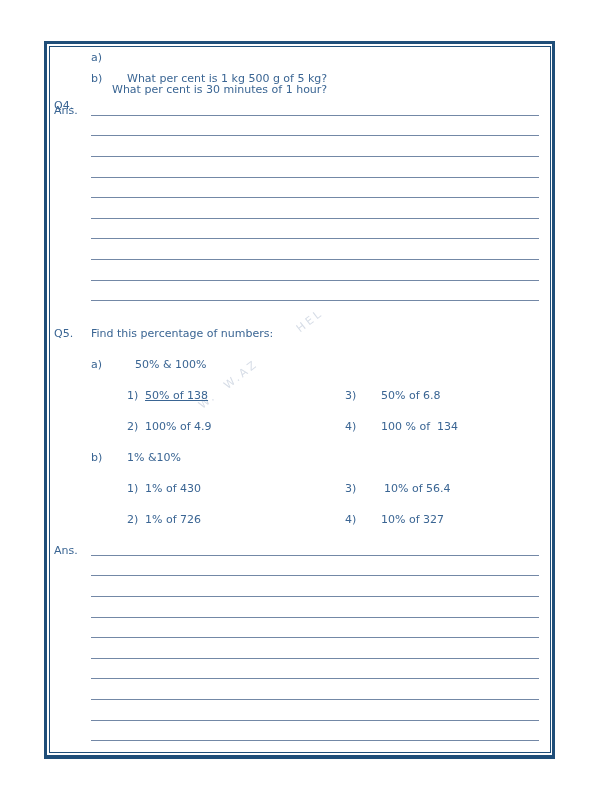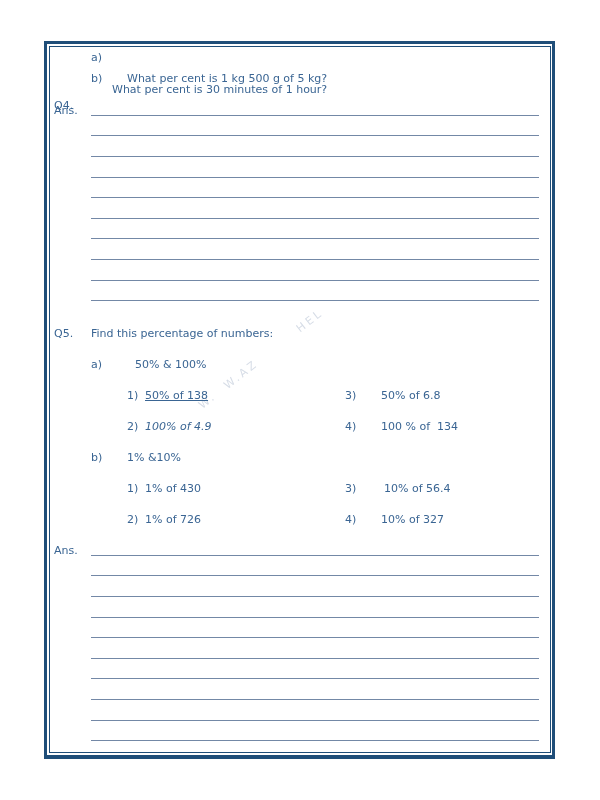--- a/index.html
+++ b/index.html
@@ -95,21 +95,21 @@
 <div>
   <span class="txt" style="left:54px; top:327px;">Q5.</span>
   <span class="txt" style="left:91px; top:327px;">Find this percentage of numbers:</span>
 
   <span class="txt" style="left:91px; top:358px;">a)</span>
   <span class="txt" style="left:127px; top:358px;margin-left:8px;">50% &amp; 100%</span>
 
   <span class="txt" style="left:127px; top:389px;">1)</span>
   <span class="txt" style="left:145px; top:389px;text-decoration:underline;">50% of 138</span>
   <span class="txt" style="left:127px; top:420px;">2)</span>
-  <span class="txt" style="left:145px; top:420px;font-style:italic;">100% of 4.9</span>
+  <span class="txt" style="left:145px; top:420px;">100% of 4.9</span>
   <span class="txt" style="left:345px; top:389px;">3)</span>
   <span class="txt" style="left:381px; top:389px;">50% of 6.8</span>
   <span class="txt" style="left:345px; top:420px;">4)</span>
   <span class="txt" style="left:381px; top:420px;">100 % of  134</span>
 
   <span class="txt" style="left:91px; top:451px;">b)</span>
   <span class="txt" style="left:127px; top:451px;">1% &amp;10%</span>
 
   <span class="txt" style="left:127px; top:482px;">1)</span>
   <span class="txt" style="left:145px; top:482px;">1% of 430</span>

